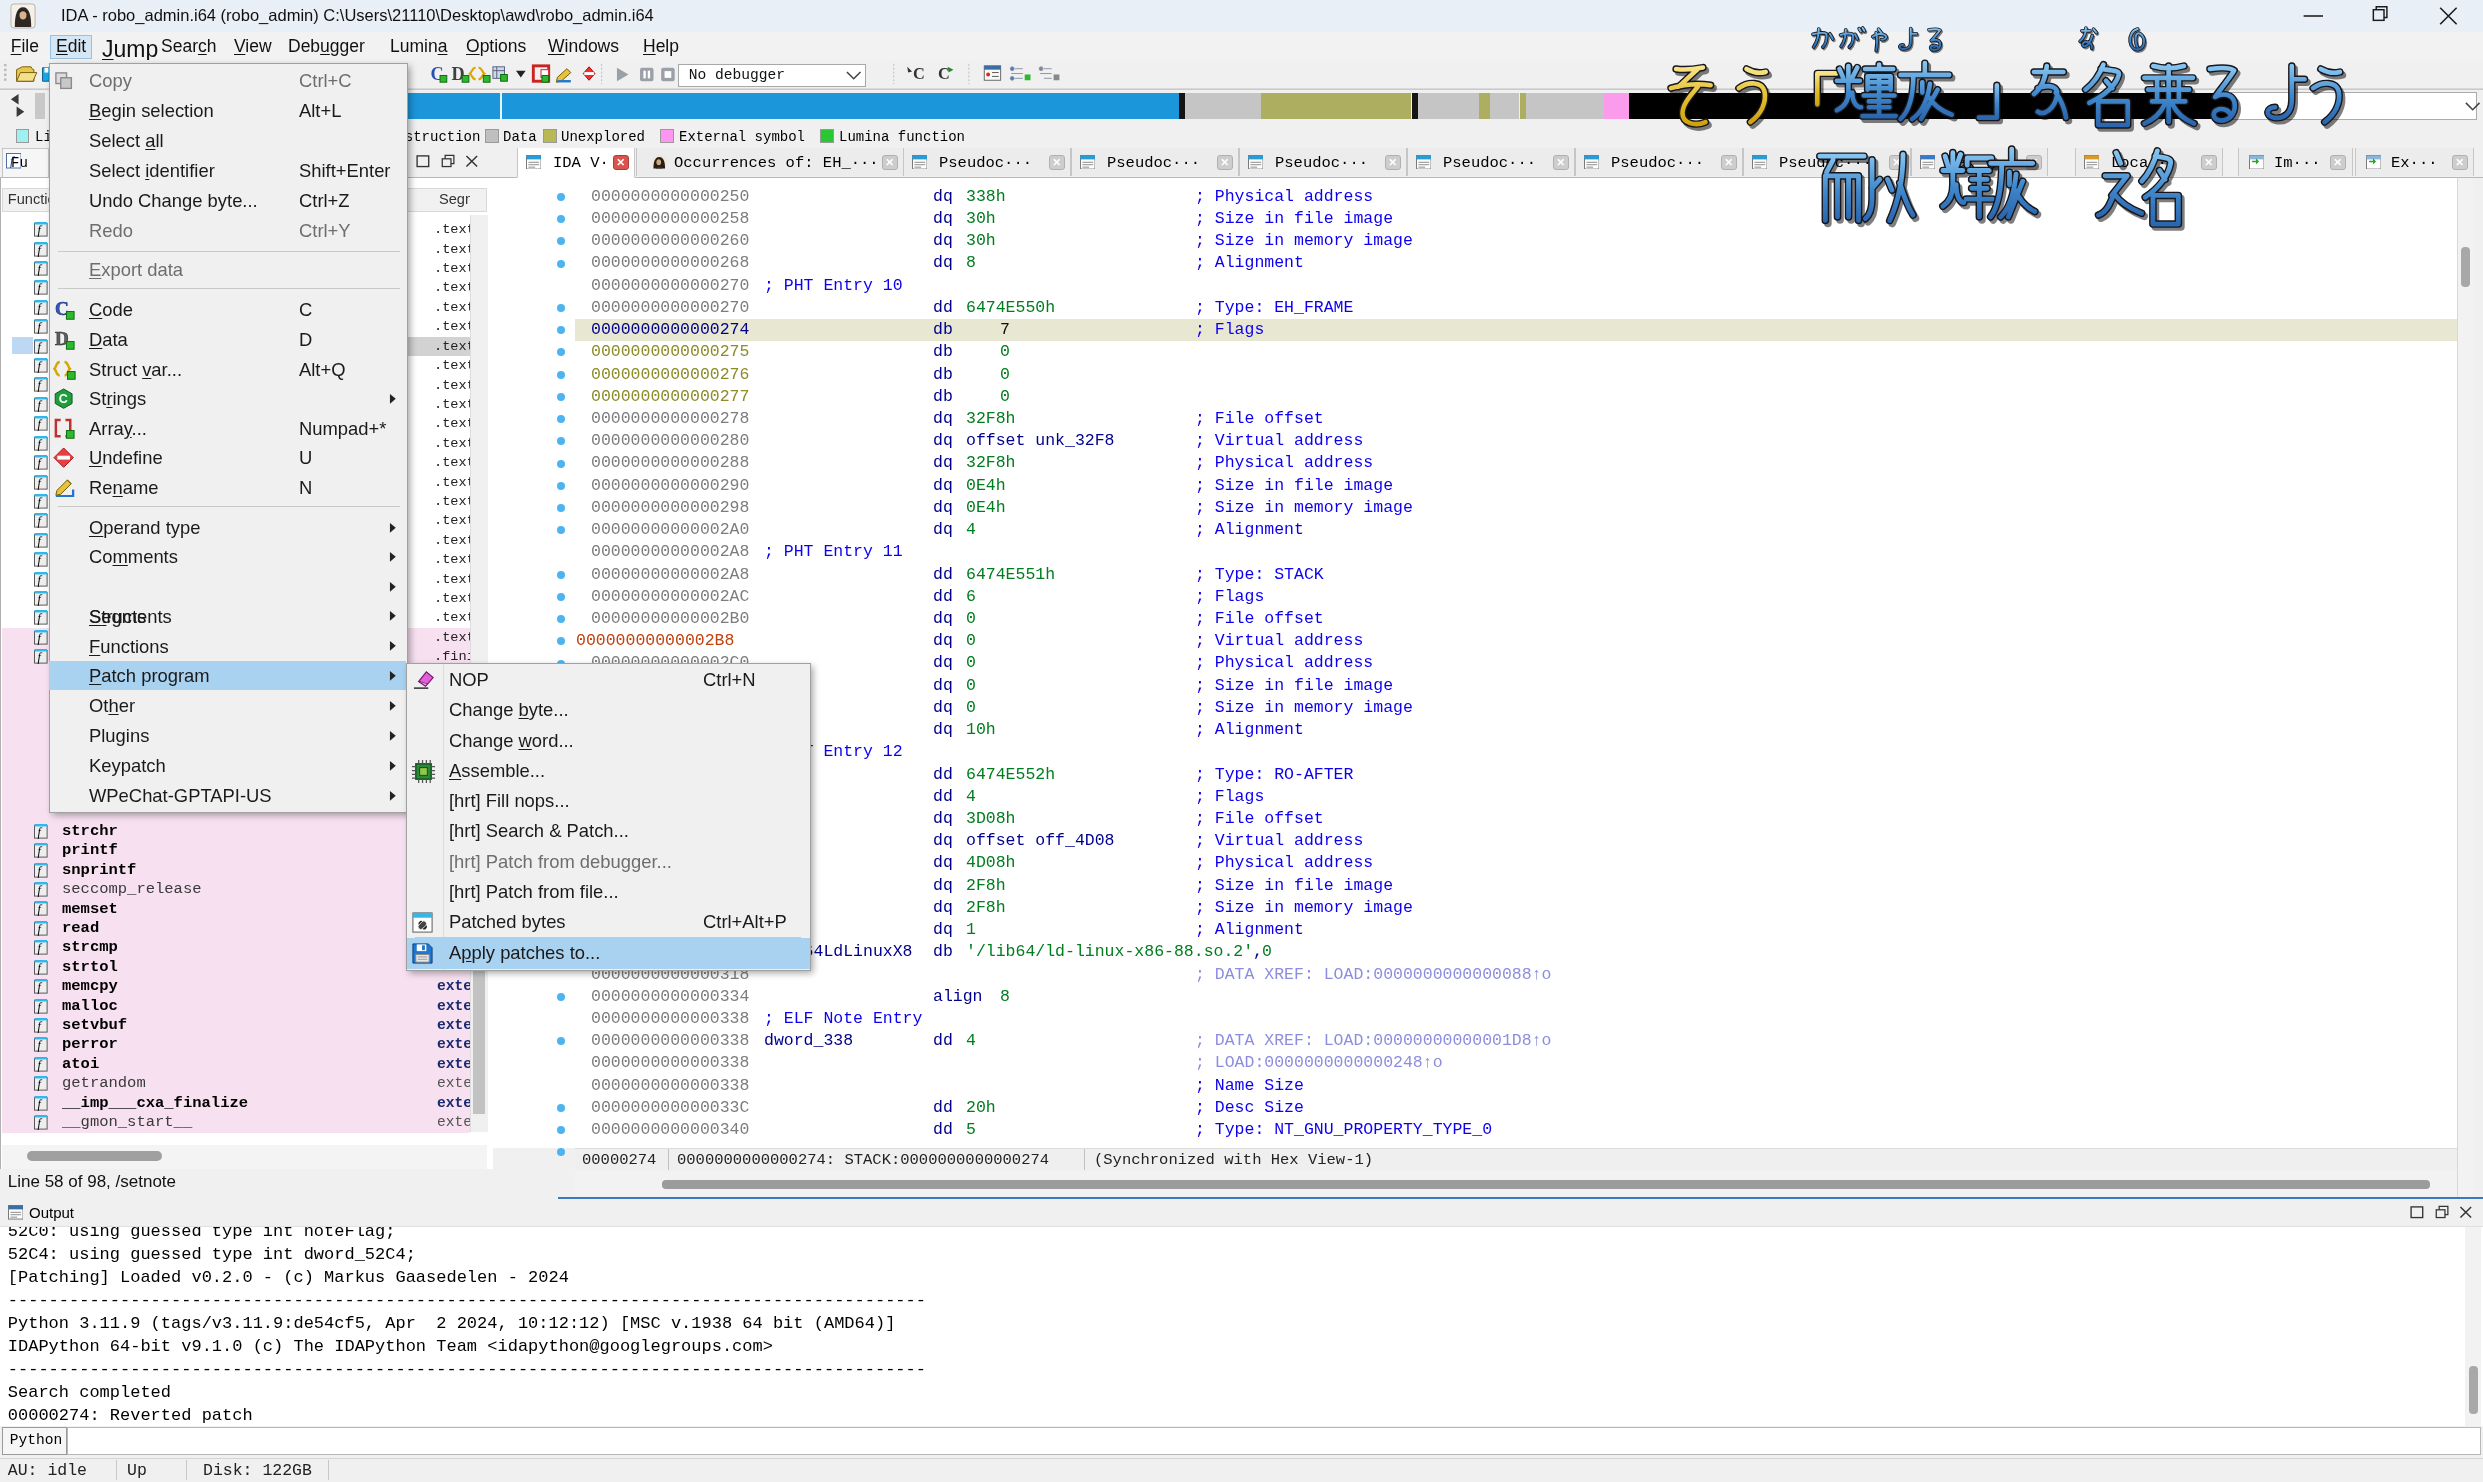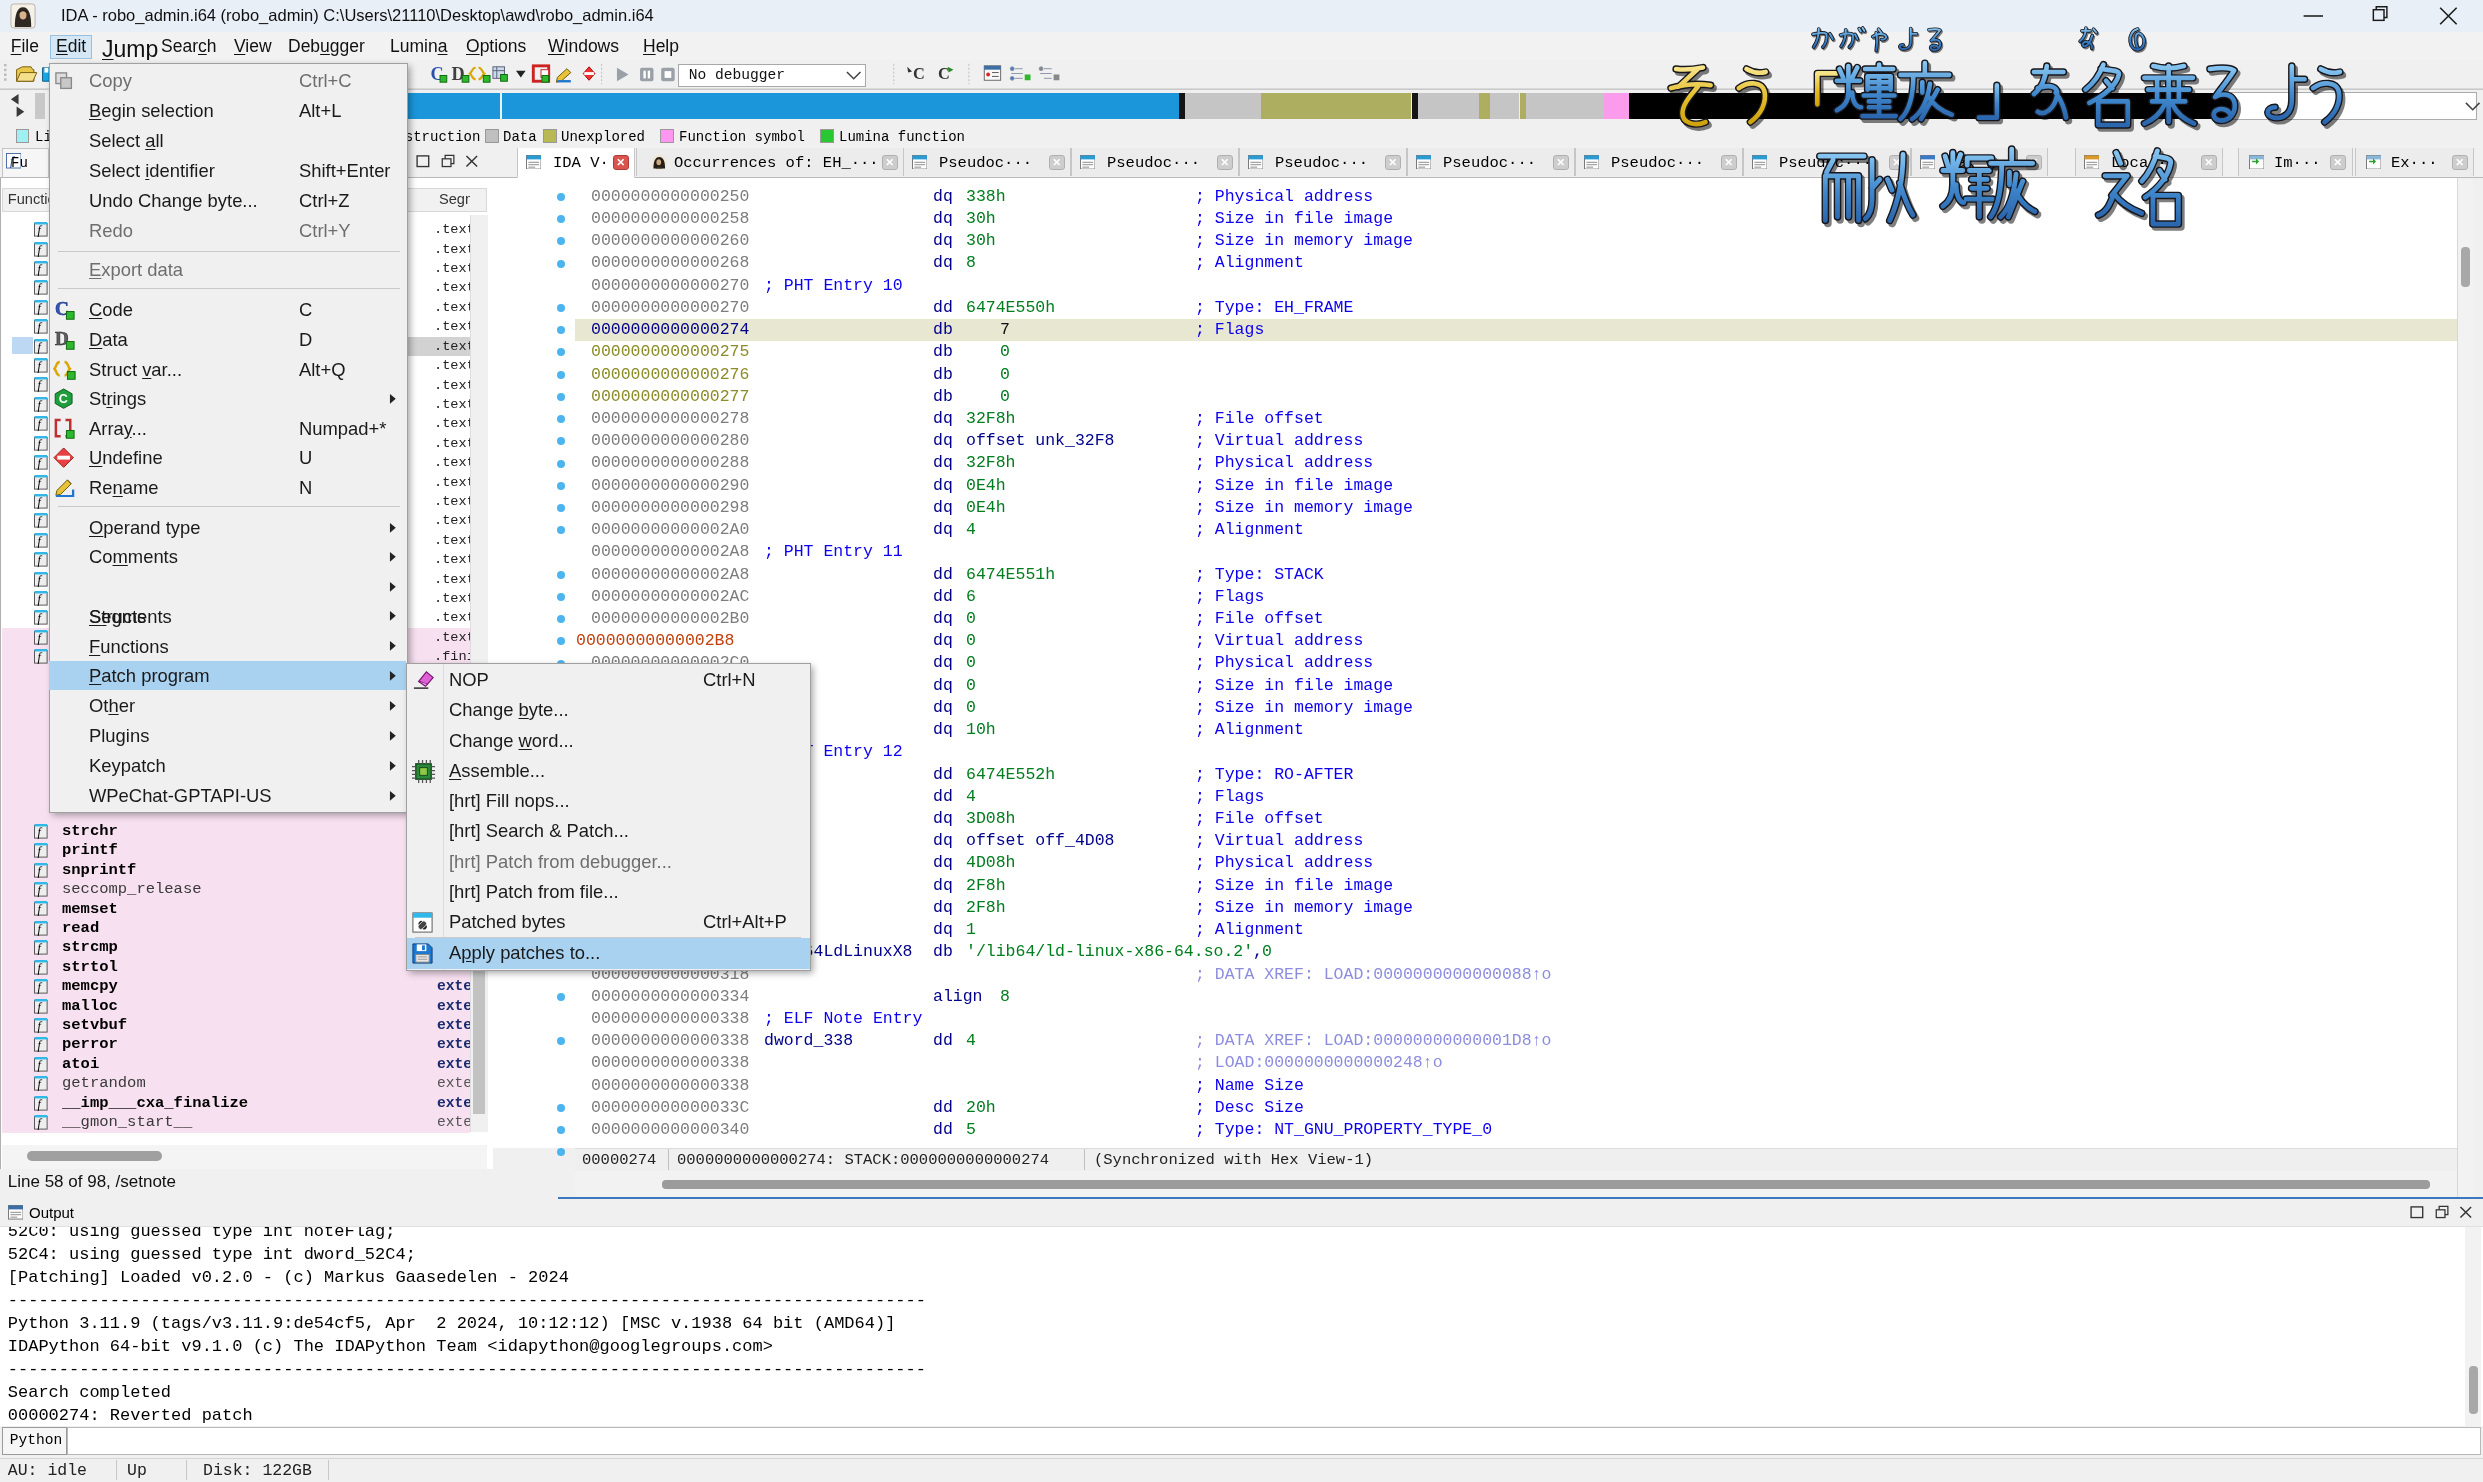--- a/index.html
+++ b/index.html
@@ -146,21 +146,21 @@
 <div class="a mono" style="left:35px;top:129px;font-size:14px;color:#000">Library function</div>
 <div class="a" style="left:163px;top:129px;width:13.6px;height:13.6px;background:#c0c0c0;border:1px solid #999"></div>
 <div class="a mono" style="left:182px;top:129px;font-size:14px;color:#000">Regular function</div>
 <div class="a" style="left:374px;top:129px;width:13.6px;height:13.6px;background:#b8d8e8;border:1px solid #999"></div>
 <div class="a mono" style="left:388px;top:129px;font-size:14px;color:#000">Instruction</div>
 <div class="a" style="left:485px;top:129px;width:13.6px;height:13.6px;background:#bfbfbf;border:1px solid #999"></div>
 <div class="a mono" style="left:503px;top:129px;font-size:14px;color:#000">Data</div>
 <div class="a" style="left:543px;top:129px;width:13.6px;height:13.6px;background:#b8b855;border:1px solid #999"></div>
 <div class="a mono" style="left:561px;top:129px;font-size:14px;color:#000">Unexplored</div>
 <div class="a" style="left:660px;top:129px;width:13.6px;height:13.6px;background:#fc96f0;border:1px solid #999"></div>
-<div class="a mono" style="left:679px;top:129px;font-size:14px;color:#000">Function symbol</div>
+<div class="a mono" style="left:679px;top:129px;font-size:14px;color:#000">External symbol</div>
 <div class="a" style="left:820px;top:129px;width:13.6px;height:13.6px;background:#28c832;border:1px solid #999"></div>
 <div class="a mono" style="left:839px;top:129px;font-size:14px;color:#000">Lumina function</div>
 <div class="a" style="left:0;top:147px;width:2483px;height:31px;background:#f0f0f0;border-bottom:1px solid #b9b9b9"></div>
 <div class="a" style="left:1.9px;top:148px;width:47px;height:29px;background:#f6f6f6;border:1px solid #c6c6c6;border-bottom:none"></div>
 <div class="a" style="left:5.8px;top:153px"><svg width="15.5" height="15.5" viewBox="0 0 16 16">
       <rect x="0.5" y="0.5" width="15" height="15" fill="#fff" stroke="#4a6ea8"></rect>
       <text x="4" y="12.5" font-family="Liberation Serif" font-size="13" font-style="italic" fill="#1a3a8a">f</text>
     </svg></div>
 <div class="a mono" style="left:11px;top:155px;font-size:14px">Fu</div>
 <svg class="a" style="left:411px;top:153px" width="78" height="18.4" viewBox="0 0 80 19">
@@ -790,21 +790,21 @@
 <div class="line" style="left:0;top:919px">
 <span style="left:591px;color:#7d7d7d">0000000000000310</span>
 <span style="left:933px;color:#00008c">dq</span>
 <span style="left:966px;color:#007d1e">1</span>
 <span style="left:1195px;color:#0d00f0">; Alignment</span>
 </div>
 <div class="line" style="left:0;top:941px">
 <span style="left:591px;color:#7d7d7d">0000000000000318</span>
 <span style="left:764px;color:#00008c">aLib64LdLinuxX8</span>
 <span style="left:933px;color:#00008c">db</span>
-<span style="left:966px;color:#007d1e">'/lib64/ld-linux-x86-64.so.2'</span>
+<span style="left:966px;color:#007d1e">'/lib64/ld-linux-x86-88.so.2'</span>
 <span style="left:1253px;color:#00008c">,</span>
 <span style="left:1262px;color:#007d1e">0</span>
 </div>
 <div class="line" style="left:0;top:964px">
 <span style="left:591px;color:#7d7d7d">0000000000000318</span>
 <span style="left:1195px;color:#8d8de0">; DATA XREF: LOAD:0000000000000088↑o</span>
 </div>
 <div class="line" style="left:0;top:986px">
 <span style="left:591px;color:#7d7d7d">0000000000000334</span>
 <span style="left:933px;color:#00008c">align</span>

